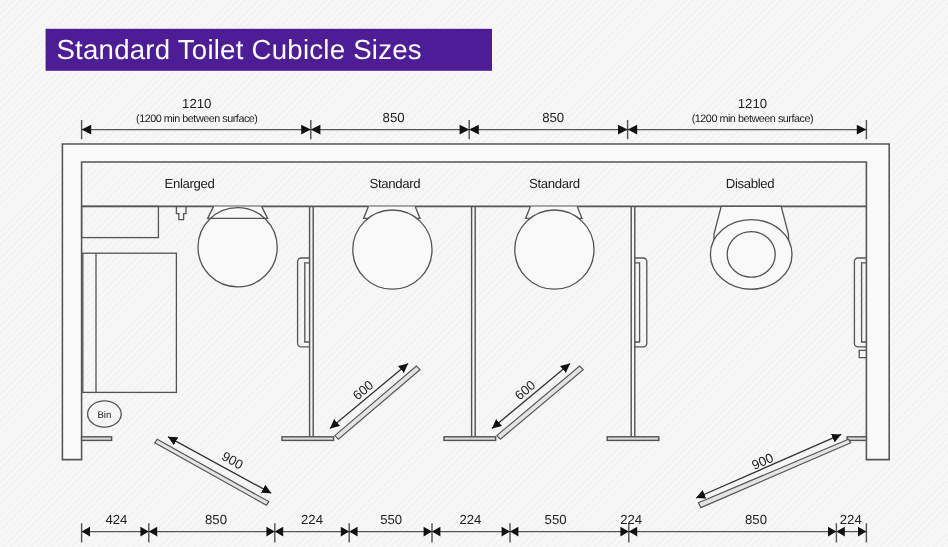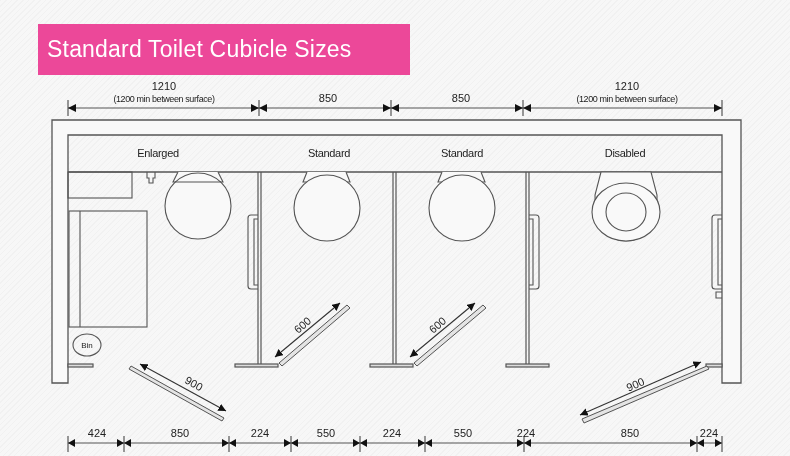--- a/index.html
+++ b/index.html
@@ -3,22 +3,22 @@
 <meta charset="utf-8">
 <style>
   html, body { margin: 0; padding: 0; }
   body {
     width: 790px; height: 456px; overflow: hidden; position: relative;
     background-color: #f7f7f7;
     background-image: repeating-linear-gradient(135deg, rgba(0,0,0,0.025) 0px, rgba(0,0,0,0.025) 1px, transparent 1px, transparent 4px);
     font-family: "Liberation Sans", sans-serif;
   }
   .title-banner {
-    position: absolute; left: 38px; top: 24px; width: 372px; height: 51px;
-    background: #ec4899;
+    position: absolute; left: 38px; top: 24px; width: 372px; height: 35px;
+    background: #4c1d95;
     display: flex; align-items: center;
   }
   .title-banner span {
     color: #ffffff; font-size: 23px; padding-left: 9px; letter-spacing: 0.2px;
     font-family: "Liberation Sans", sans-serif;
   }
   svg.plan { position: absolute; left: 0; top: 0; }
   svg text { font-family: "Liberation Sans", sans-serif; fill: #222; }
 </style>
 </head>

